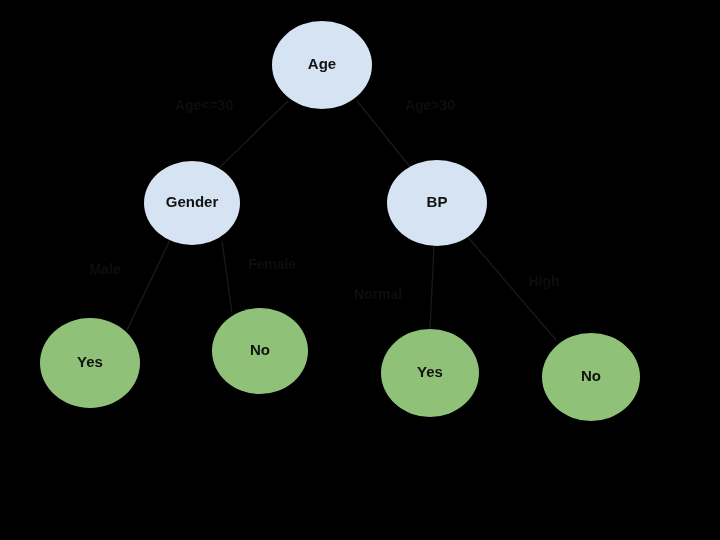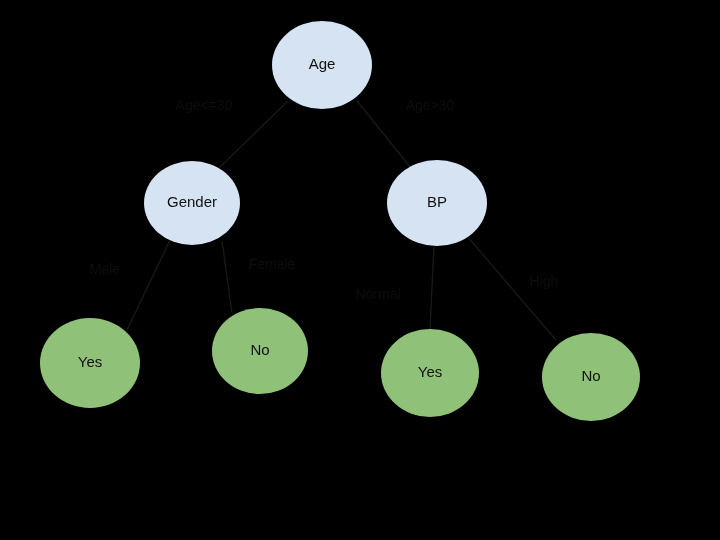--- a/index.html
+++ b/index.html
@@ -11,20 +11,21 @@
     width: 720px;
     height: 540px;
     overflow: hidden;
     font-family: "Liberation Sans", sans-serif;
   }
   #canvas-root {
     position: relative;
     width: 720px;
     height: 540px;
     background: #000000;
+    font-weight: bold;
   }
   svg#tree-svg {
     position: absolute;
     left: 0;
     top: 0;
     width: 720px;
     height: 540px;
     display: block;
   }
   .node-ellipse-decision {

